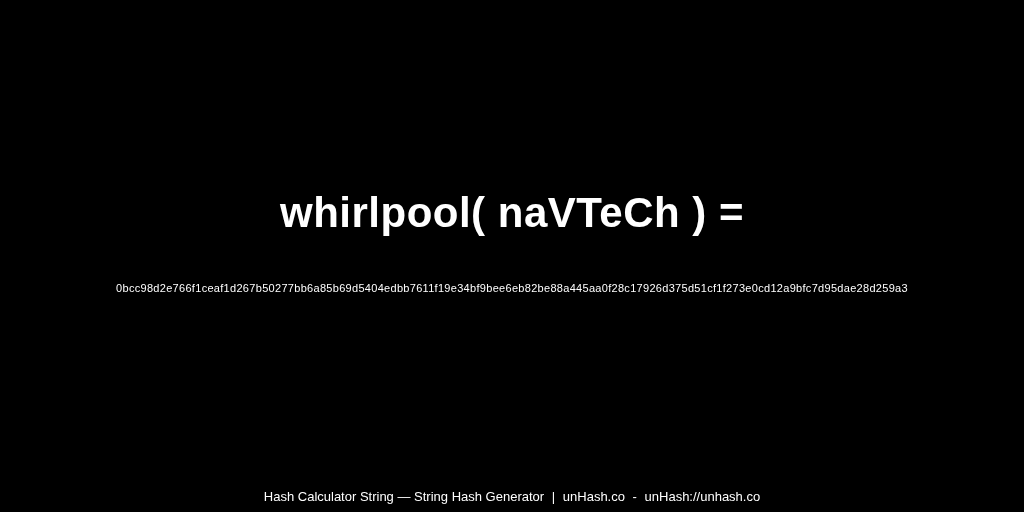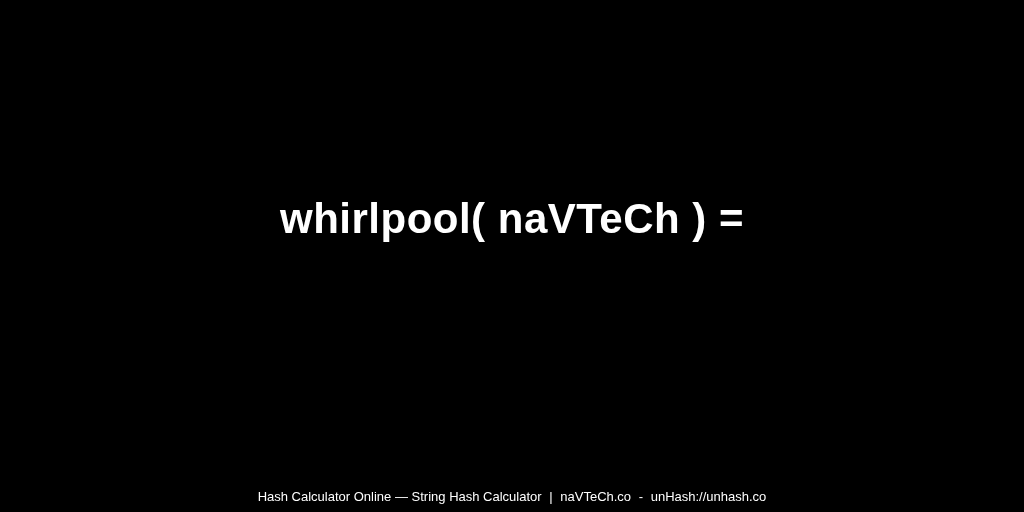--- a/index.html
+++ b/index.html
@@ -54,21 +54,22 @@
     }
     .footer span {
       margin: 0 2px;
     }
   </style>
 </head>
 <body>
 
 <div class="main-content">
   <div class="hash-expression">whirlpool( naVTeCh ) =</div>
+  <div class="hash-output">0bcc98d2e766f1ceaf1d267b50277bb6a85b69d5404edbb7611f19e34bf9bee6eb82be88a445aa0f28c17926d375d51cf1f273e0cd12a9bfc7d95dae28d259a3</div>
 </div>
 
 <div class="footer">
-  <span>Hash Calculator Online — String Hash Calculator</span>
+  <span>Hash Calculator String — String Hash Generator</span>
   <span>|</span>
-  <span>naVTeCh.co</span>
+  <span>unHash.co</span>
   <span>-</span>
   <span>unHash://unhash.co</span>
 </div>
 
 </body></html>

